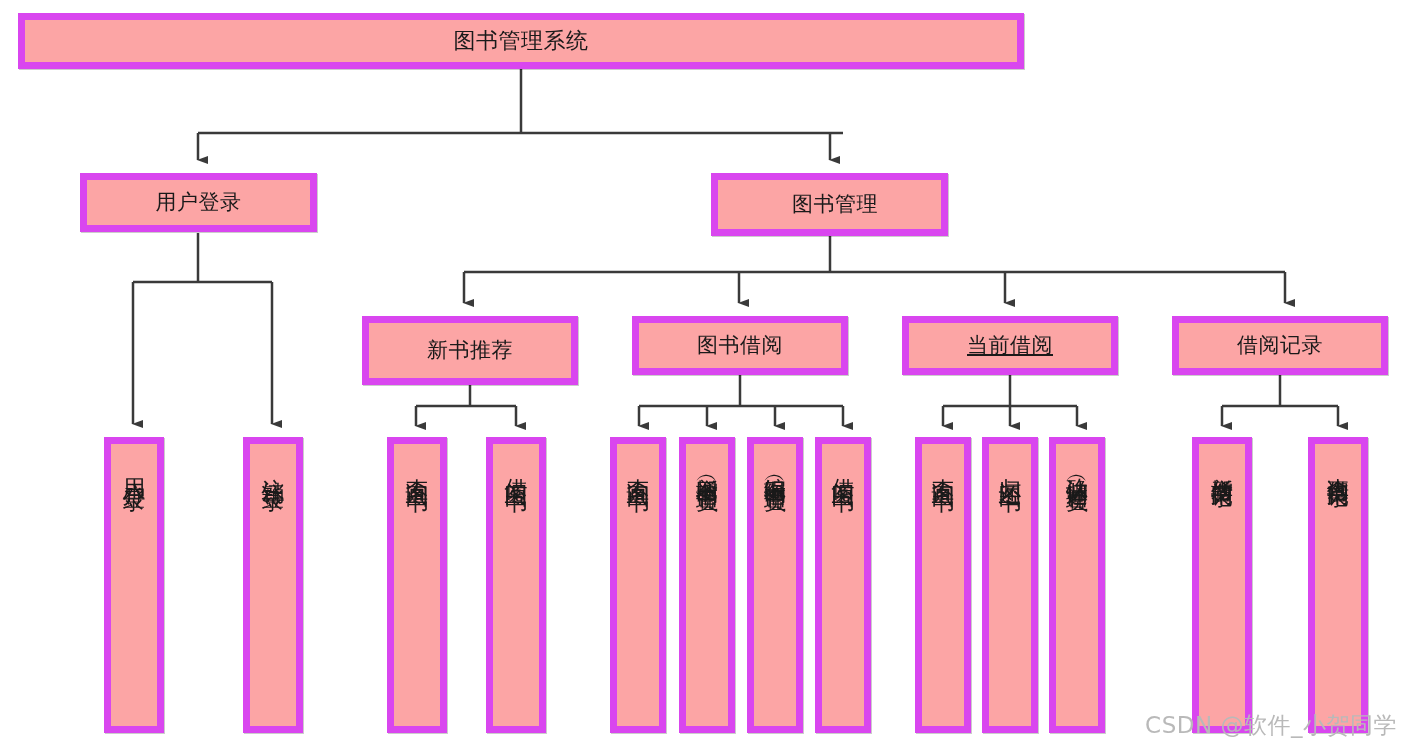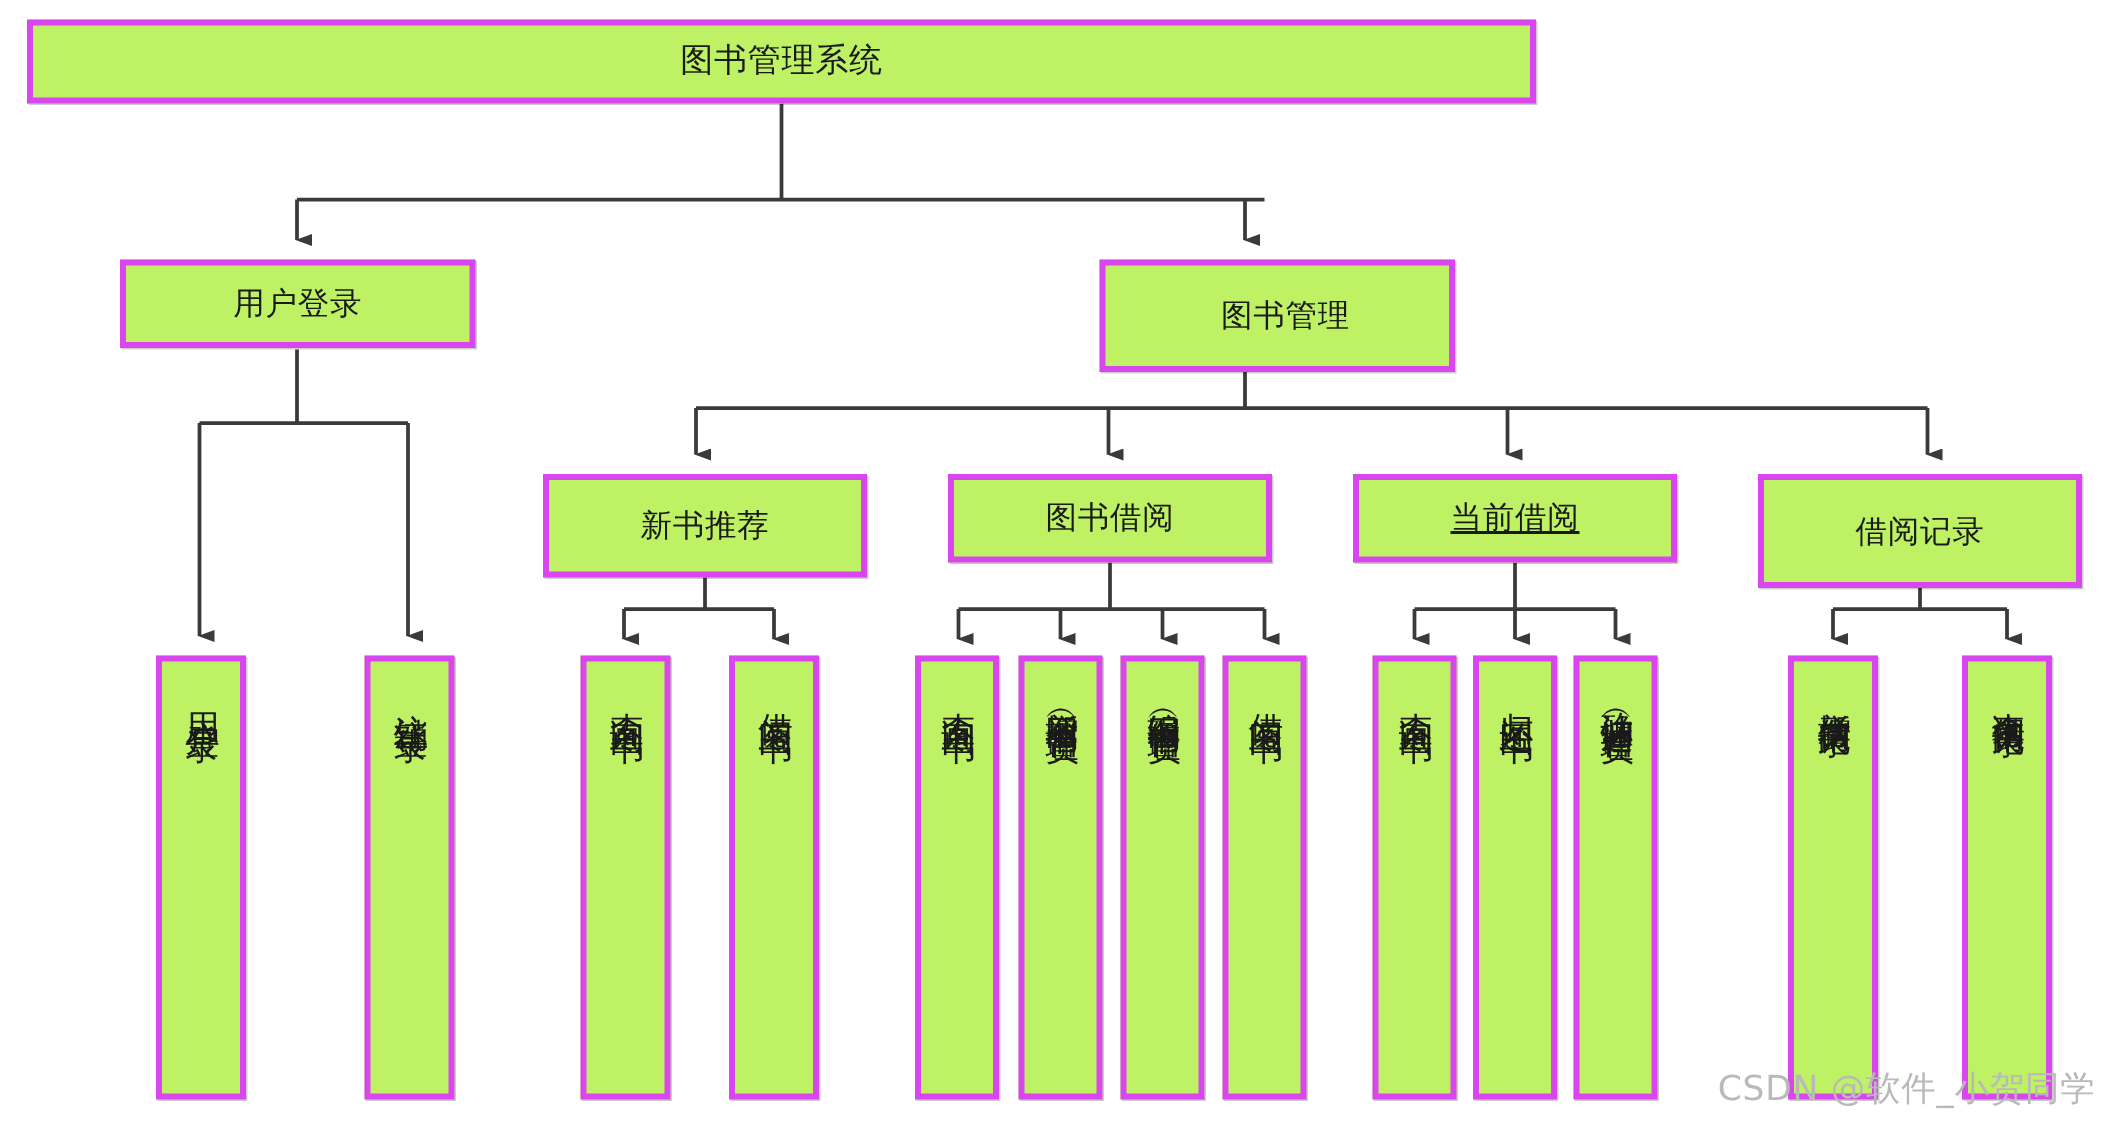--- a/index.html
+++ b/index.html
@@ -22,22 +22,22 @@
     position: absolute;
     left: 0;
     top: 0;
     width: 1405px;
     height: 747px;
     pointer-events: none;
   }
   .node {
     position: absolute;
     box-sizing: border-box;
-    border: 4px solid #d946ef;
-    background: #bef264;
+    border: 7px solid #d946ef;
+    background: #fca5a5;
     display: flex;
     align-items: center;
     justify-content: center;
     color: #1a1a1a;
     box-shadow: 1px 1px 0 rgba(0,0,0,0.20);
   }
   .node .node-label {
     display: block;
     text-align: center;
     line-height: 1.18;
@@ -136,34 +136,34 @@
     </g>
   </svg>
 
   <div class="node horiz root" style="left:18px; top:13px; width:1006px; height:56px;">
     <span class="node-label">图书管理系统</span>
   </div>
 
   <div class="node horiz" style="left:80px; top:173px; width:237px; height:59px;">
     <span class="node-label">用户登录</span>
   </div>
-  <div class="node horiz" style="left:733px; top:173px; width:237px; height:75px;padding-left:11px;">
+  <div class="node horiz" style="left:711px; top:173px; width:237px; height:63px;padding-left:11px;">
     <span class="node-label">图书管理</span>
   </div>
 
   <div class="node horiz" style="left:362px; top:316px; width:216px; height:69px;">
     <span class="node-label">新书推荐</span>
   </div>
   <div class="node horiz" style="left:632px; top:316px; width:216px; height:59px;">
     <span class="node-label">图书借阅</span>
   </div>
   <div class="node horiz" style="left:902px; top:316px; width:216px; height:59px;text-decoration:underline;">
     <span class="node-label">当前借阅</span>
   </div>
-  <div class="node horiz" style="left:1172px; top:316px; width:216px; height:76px;justify-content:center;">
+  <div class="node horiz" style="left:1172px; top:316px; width:216px; height:59px;justify-content:center;">
     <span class="node-label">借阅记录</span>
   </div>
 
   <div class="node vert" style="left:104px; top:437px; width:60px; height:296px;">
     <span class="node-label">用户登录</span>
   </div>
   <div class="node vert" style="left:243px; top:437px; width:60px; height:296px;">
     <span class="node-label">注销登录</span>
   </div>
 

